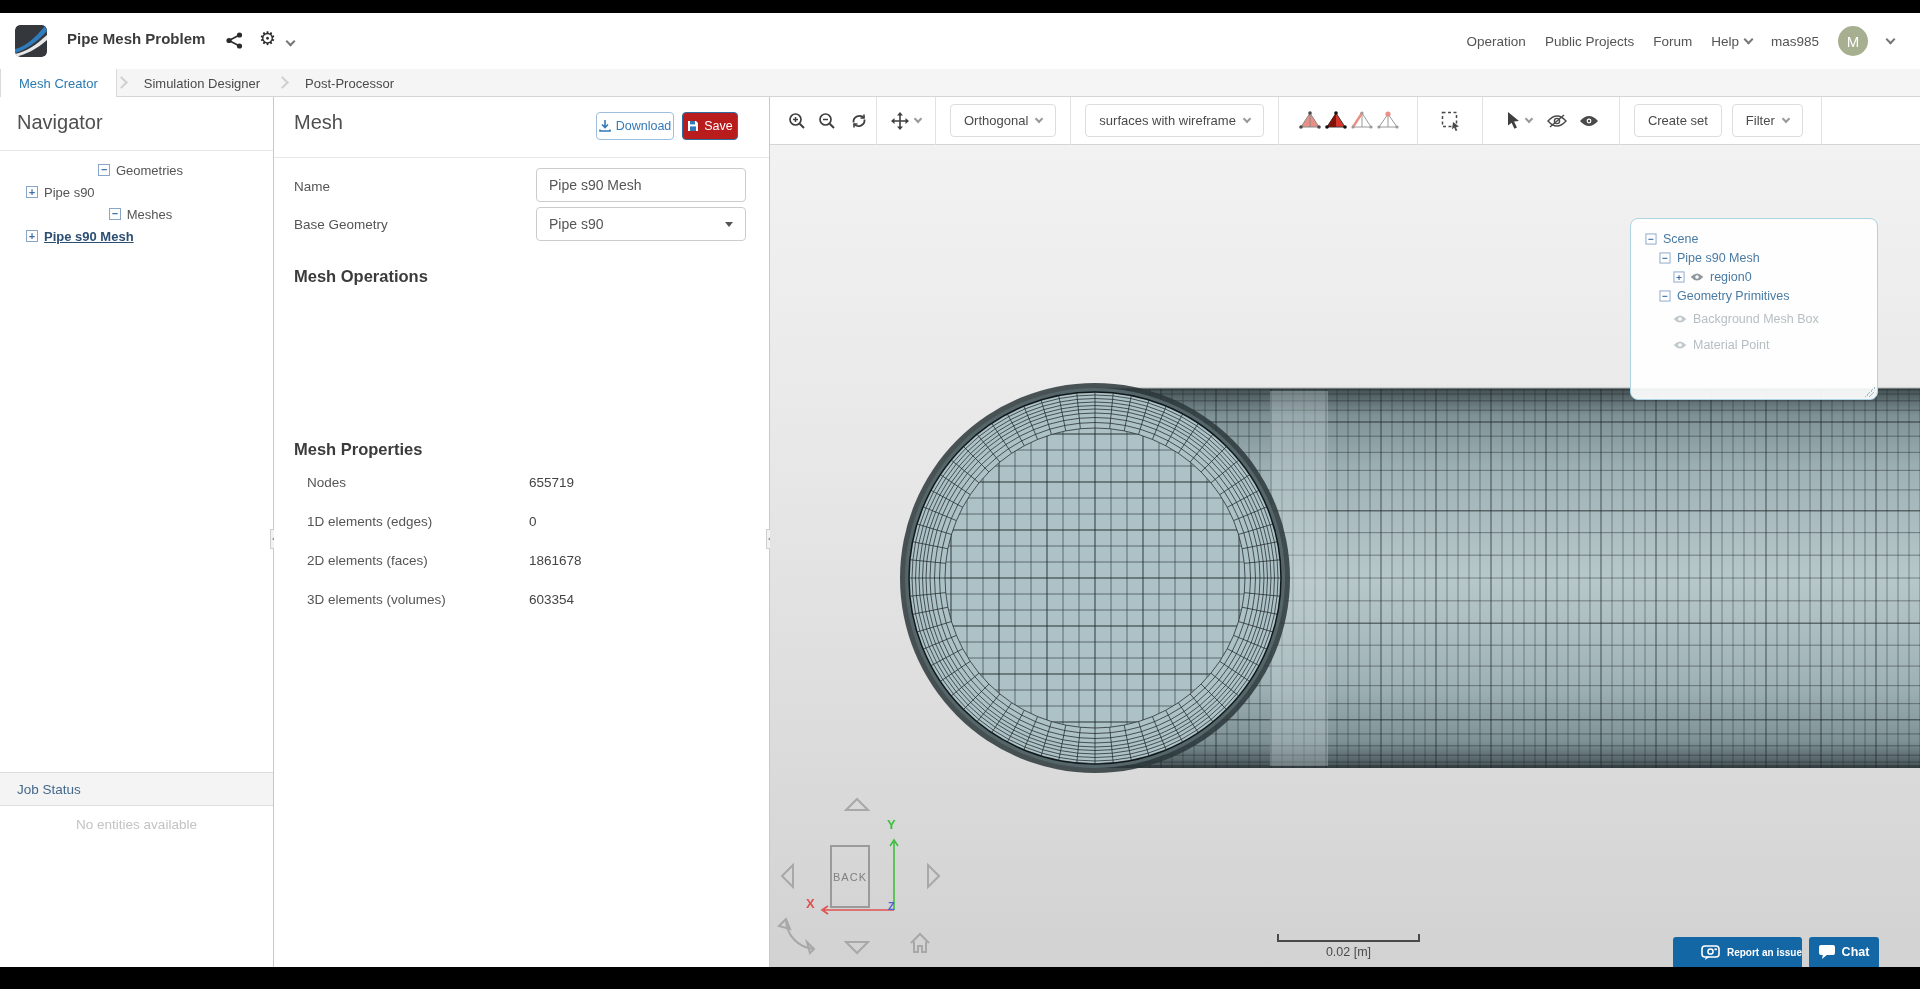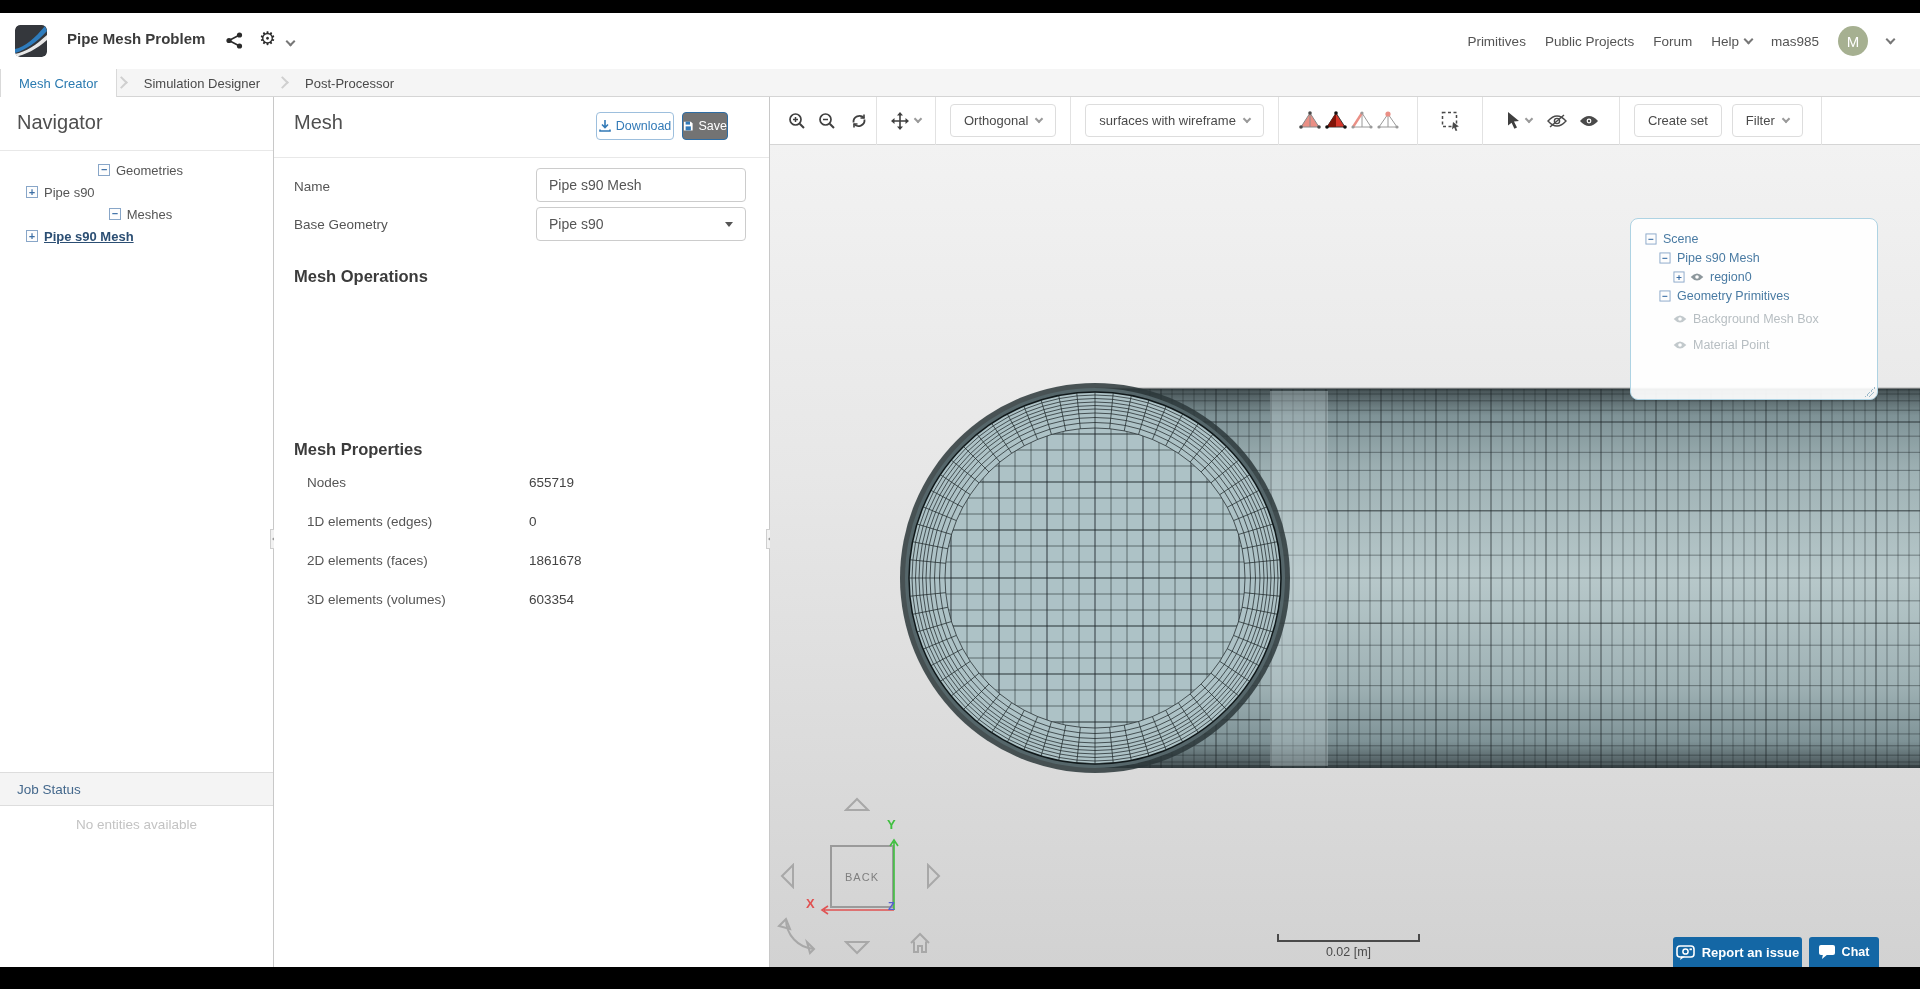--- a/index.html
+++ b/index.html
@@ -45,21 +45,21 @@
       border-top:1px solid #ddd;border-bottom:1px solid #ddd;display:flex;align-items:center;
       padding-left:17px;font-size:13.5px;color:#44688c;}
   .job-status-empty{position:absolute;left:0;top:720px;width:100%;text-align:center;font-size:13.5px;color:#c3c3c3;}
 
   
   .form-panel{position:absolute;left:274px;top:0;width:496px;height:870px;background:#fff;border-right:1px solid #c8c8c8;}
   .form-title{position:absolute;left:20px;top:14px;font-size:20px;color:#4f4f4f;}
   .btn{display:inline-flex;align-items:center;justify-content:center;gap:5px;border-radius:4px;
        font-size:12.5px;cursor:pointer;height:28px;}
   .btn-download{position:absolute;left:322px;top:15px;width:78px;border:1px solid #9dbfdd;background:#fff;color:#337ab7;}
-  .btn-save{position:absolute;left:408px;top:15px;width:46px;border:1px solid #2e6da4;background:#737373;color:#fff;}
+  .btn-save{position:absolute;left:408px;top:15px;width:56px;border:1px solid #2e6da4;background:#b91c1c;color:#fff;}
   .form-divider{position:absolute;left:0;top:60px;width:100%;border-top:1px solid #e8e8e8;}
   .flabel{position:absolute;left:20px;font-size:13.5px;color:#555;}
   .finput{position:absolute;left:262px;width:210px;height:34px;border:1px solid #ccc;border-radius:4px;
       font-size:14px;color:#555;padding:0 12px;font-family:"Liberation Sans",sans-serif;background:#fff;}
   .fselect{position:absolute;left:262px;width:210px;height:34px;border:1px solid #ccc;border-radius:4px;
       font-size:14px;color:#555;display:flex;align-items:center;padding:0 12px;cursor:pointer;background:#fff;}
   .caret-solid{width:0;height:0;border-left:4px solid transparent;border-right:4px solid transparent;border-top:5px solid #555;margin-left:auto;}
   .sec-title{position:absolute;left:20px;font-size:16.5px;font-weight:700;color:#3b3b3b;}
   .op-row{position:absolute;left:0;top:203px;width:100%;height:34px;border-top:1px solid #e5e5e5;border-bottom:1px solid #e5e5e5;
       display:flex;align-items:center;font-size:13.5px;}
@@ -94,34 +94,34 @@
   .strow{height:19px;display:flex;align-items:center;font-size:12.5px;color:#4a7ba3;cursor:pointer;}
   .strow .lbl{margin-left:6px;}
   .strow.dis{color:#b7bec2;}
   .strow .sq{transform:scale(.92);}
   .sind0{padding-left:0;} .sind1{padding-left:14px;} .sind2{padding-left:28px;}
   .eye-sm{margin-left:5px;flex:0 0 14px;display:flex;}
   .st-resize{position:absolute;right:2px;bottom:2px;width:10px;height:10px;cursor:nwse-resize;
       background:linear-gradient(135deg,transparent 0 50%,#9ab9c9 50% 55%,transparent 55% 70%,#9ab9c9 70% 75%,transparent 75%);}
 
   
-  .navcube-face{position:absolute;left:60px;top:700px;width:64px;height:63px;border:2px solid #9a9a9a;
+  .navcube-face{position:absolute;left:60px;top:700px;width:40px;height:63px;border:2px solid #9a9a9a;
       display:flex;align-items:center;justify-content:center;font-size:11px;letter-spacing:1px;color:#7f7f7f;cursor:pointer;}
   .axis-label{position:absolute;font-size:13px;font-weight:700;}
   .cube-arrow{position:absolute;cursor:pointer;}
 
   
   .scalebar{position:absolute;left:507px;top:789px;width:143px;height:8px;
       border-left:2px solid #4a4a4a;border-right:2px solid #4a4a4a;}
   .scalebar::before{content:"";position:absolute;left:0;right:0;top:6px;border-top:2px solid #4a4a4a;}
   .scalebar-label{position:absolute;left:507px;top:800px;width:143px;text-align:center;font-size:12.5px;color:#4a4a4a;}
 
   .issue-btn{position:absolute;left:903px;top:792px;width:129px;height:30px;background:#1467a5;color:#fff;
-      border-radius:3px 3px 0 0;display:flex;align-items:center;justify-content:center;gap:7px;
-      font-size:13px;font-weight:700;cursor:pointer;}
+      border-radius:3px 3px 0 0;display:flex;align-items:center;justify-content:flex-end;gap:7px;
+      font-size:10px;font-weight:700;cursor:pointer;}
   .chat-btn{position:absolute;left:1039px;top:792px;width:70px;height:30px;background:#1467a5;color:#fff;
       border-radius:3px 3px 0 0;display:flex;align-items:center;justify-content:center;gap:7px;
       font-size:12.5px;font-weight:700;cursor:pointer;}
 </style>
 </head>
 <body>
 
 <div class="app">
 
   <div class="header">
@@ -138,21 +138,21 @@
         <circle cx="13.5" cy="3" r="2.6"></circle>
           <circle cx="3" cy="8.5" r="2.6"></circle>
           <circle cx="13.5" cy="14" r="2.6"></circle>
         <path d="M3 8.5 L13.5 3 M3 8.5 L13.5 14" stroke="#2b2b2b" stroke-width="1.6" fill="none"></path>
       </svg>
     </div>
     <div class="hdr-icon" style="left:259px;top:16px;font-size:19px;line-height:19px;">⚙</div>
     <span class="chev abs" style="left:287px;top:25px;"></span>
 
     <div class="top-nav">
-      <span class="lnk">Primitives</span>
+      <span class="lnk">Operation</span>
       <span class="lnk">Public Projects</span>
       <span class="lnk">Forum</span>
       <span class="lnk" style="display:flex;align-items:center;gap:6px;">
         <span>Help</span>
           <span class="chev" style="margin-top:-3px;"></span>
       </span>
       <span class="lnk">mas985</span>
       <span class="avatar">M</span>
       <span class="chev" style="margin-top:-3px;"></span>
     </div>

